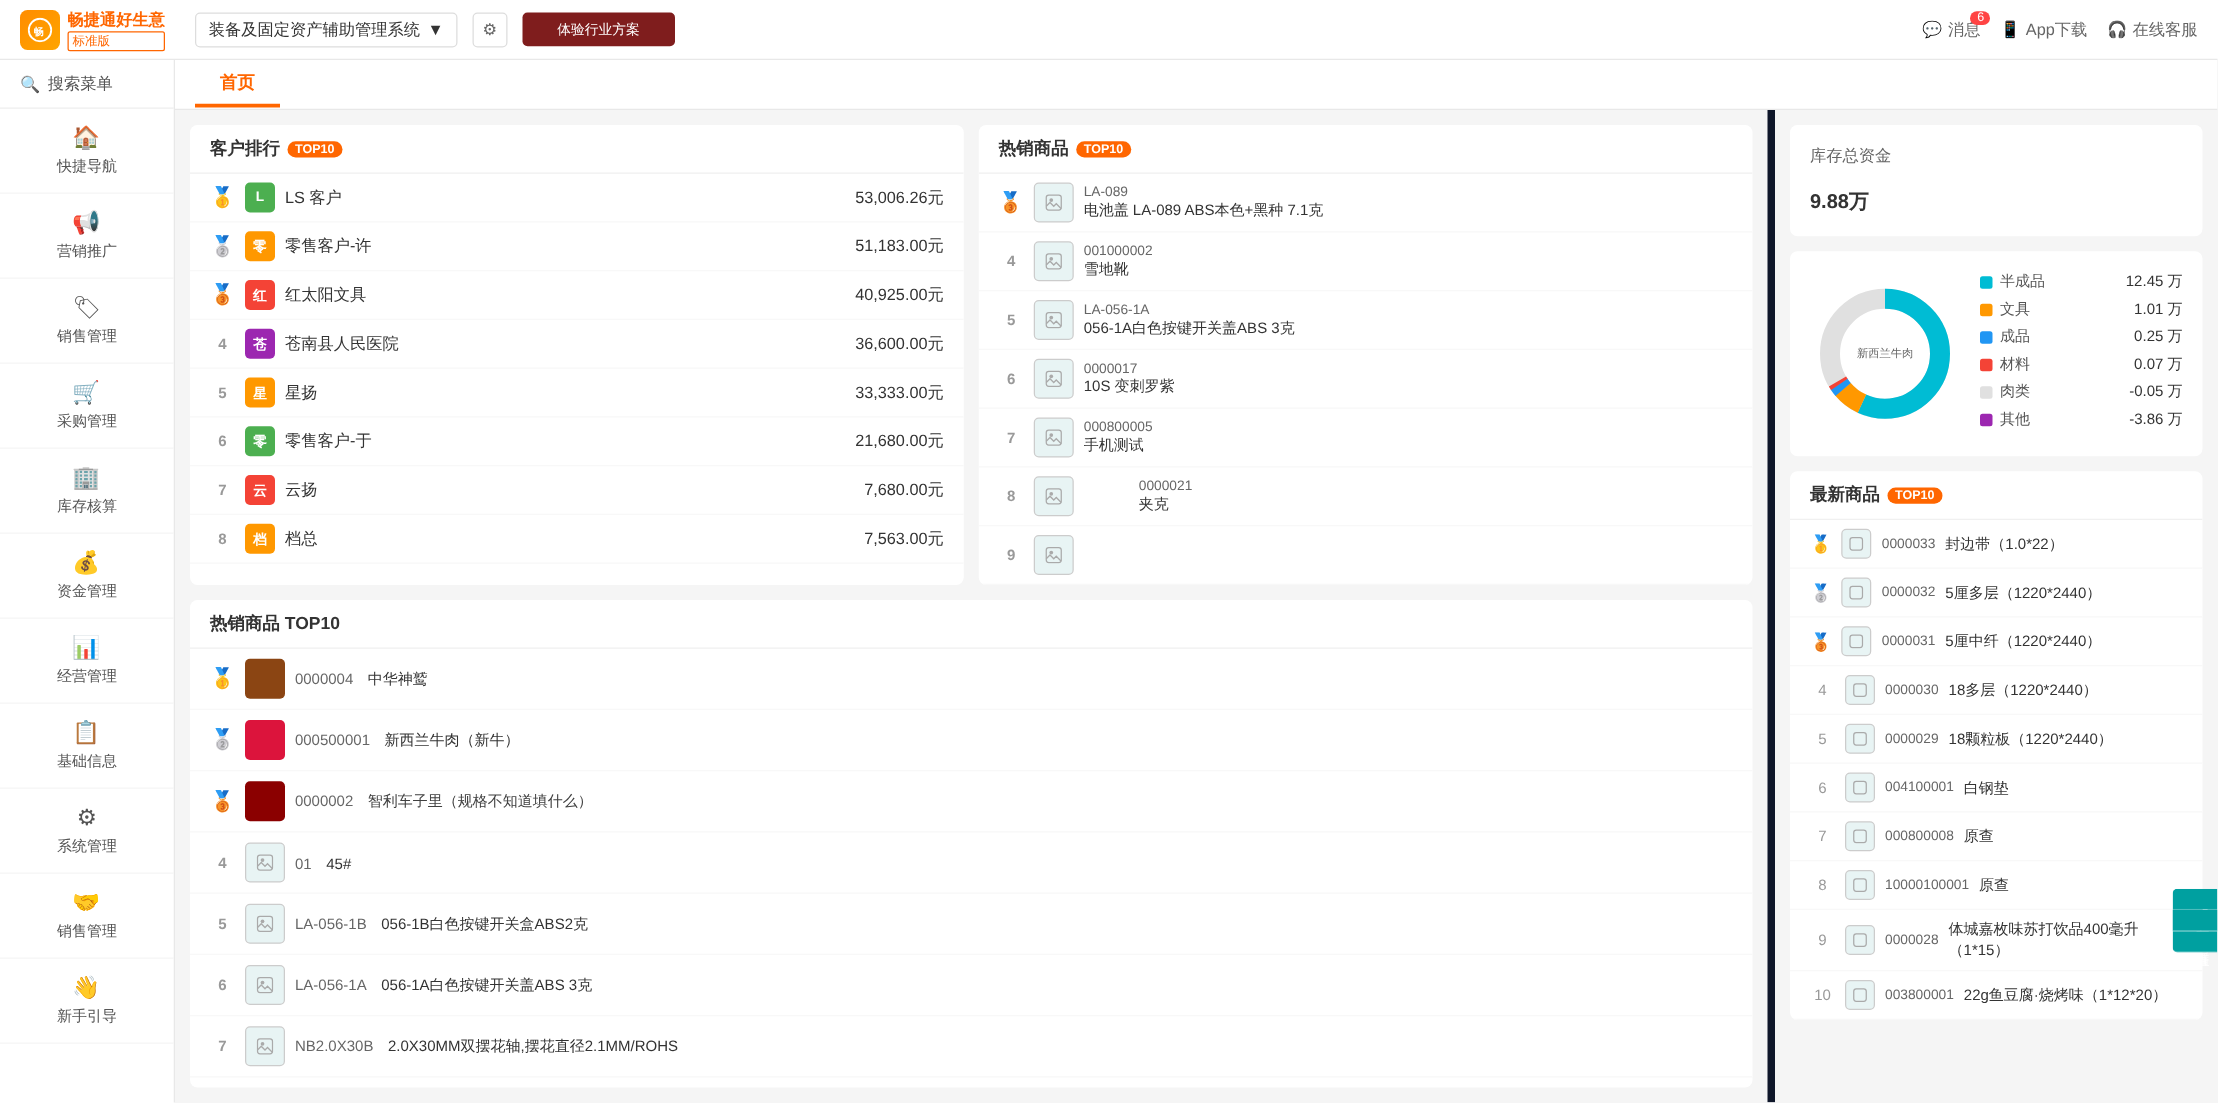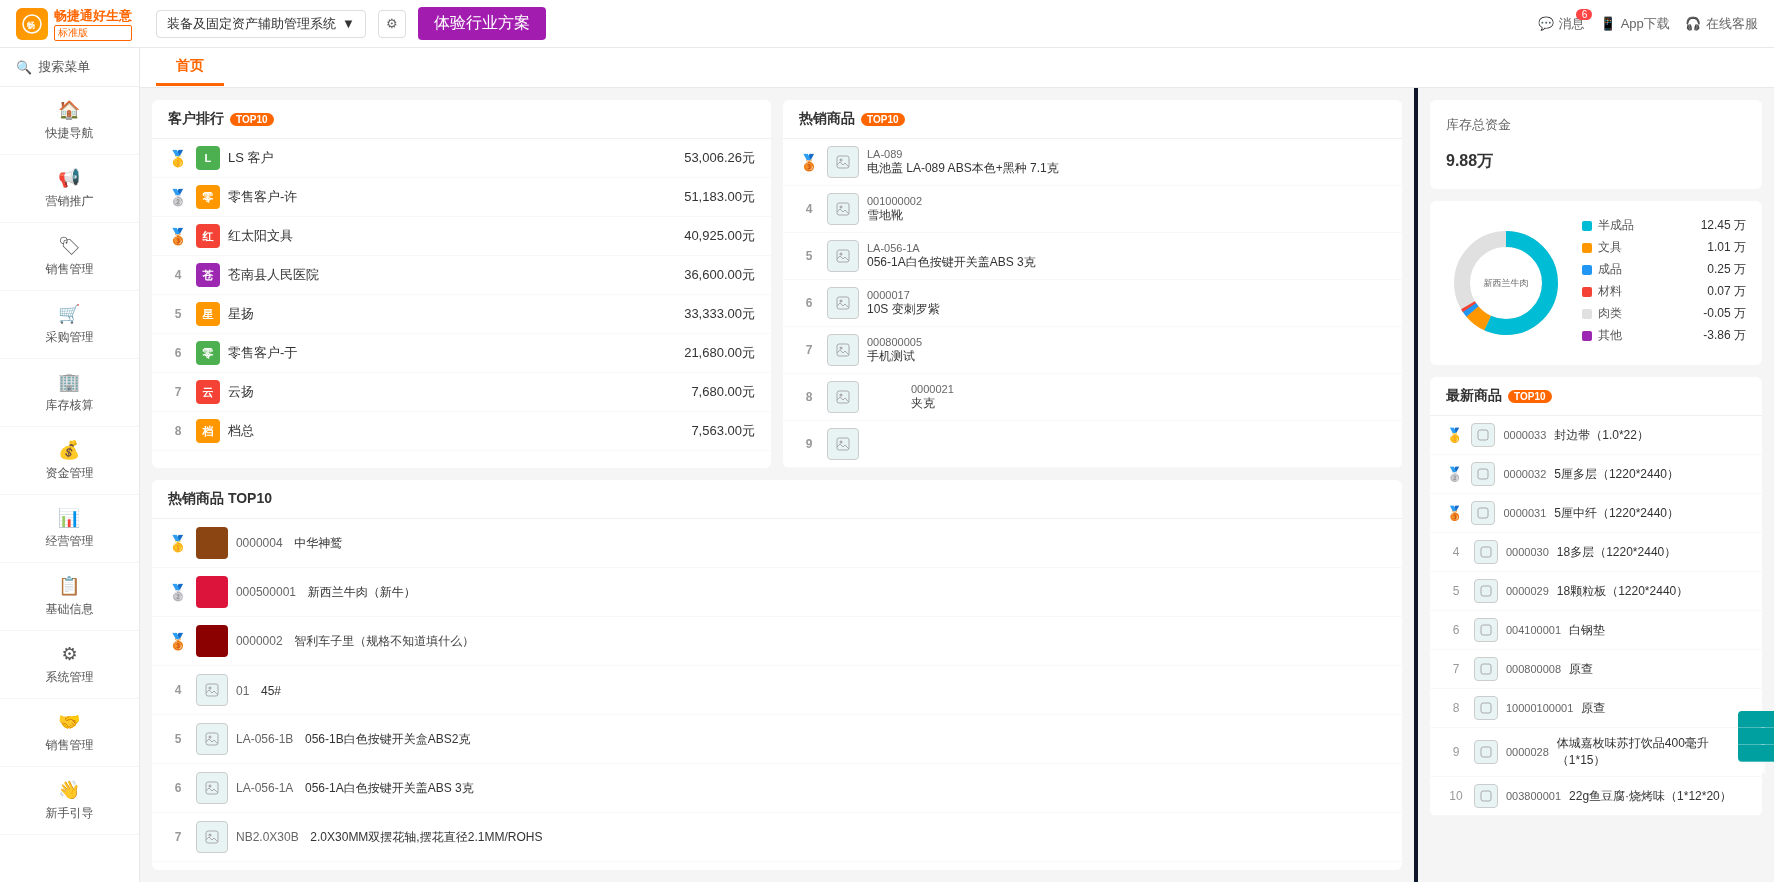--- a/index.html
+++ b/index.html
@@ -49,26 +49,26 @@
     }
     .gear-btn {
       width: 28px; height: 28px;
       border: 1px solid #ddd;
       border-radius: 4px;
       display: flex; align-items: center; justify-content: center;
       cursor: pointer;
       color: #666;
     }
     .trial-btn {
-      background: #a21caf;
+      background: #7f1d1d;
       color: white;
       border: none;
       border-radius: 4px;
-      padding: 6px 16px;
-      font-size: 16px;
+      padding: 6px 28px;
+      font-size: 11px;
       cursor: pointer;
     }
     .topbar-right {
       display: flex;
       align-items: center;
       gap: 16px;
       margin-left: auto;
     }
     .topbar-right-item {
       display: flex;
@@ -248,21 +248,21 @@
       display: flex; align-items: center; justify-content: center;
       font-size: 10px; color: #666; flex-shrink: 0;
       border: 1px solid #ccc;
     }
     .product-info { flex: 1; }
 
     
     .right-panel {
       width: 360px;
       background: #f5f5f5;
-      border-left: 4px solid #0f172a;
+      border-left: 6px solid #0f172a;
       overflow-y: auto;
       padding: 12px;
       display: flex;
       flex-direction: column;
       gap: 12px;
     }
 
     
     .inventory-total-panel {
       background: #fff;

